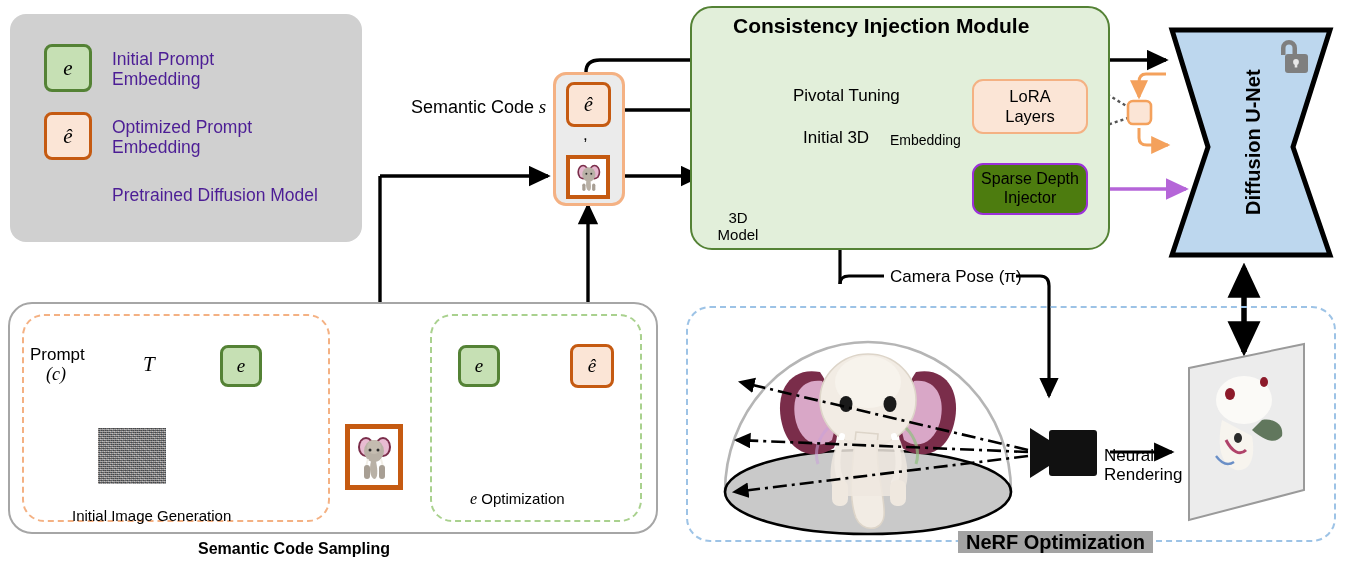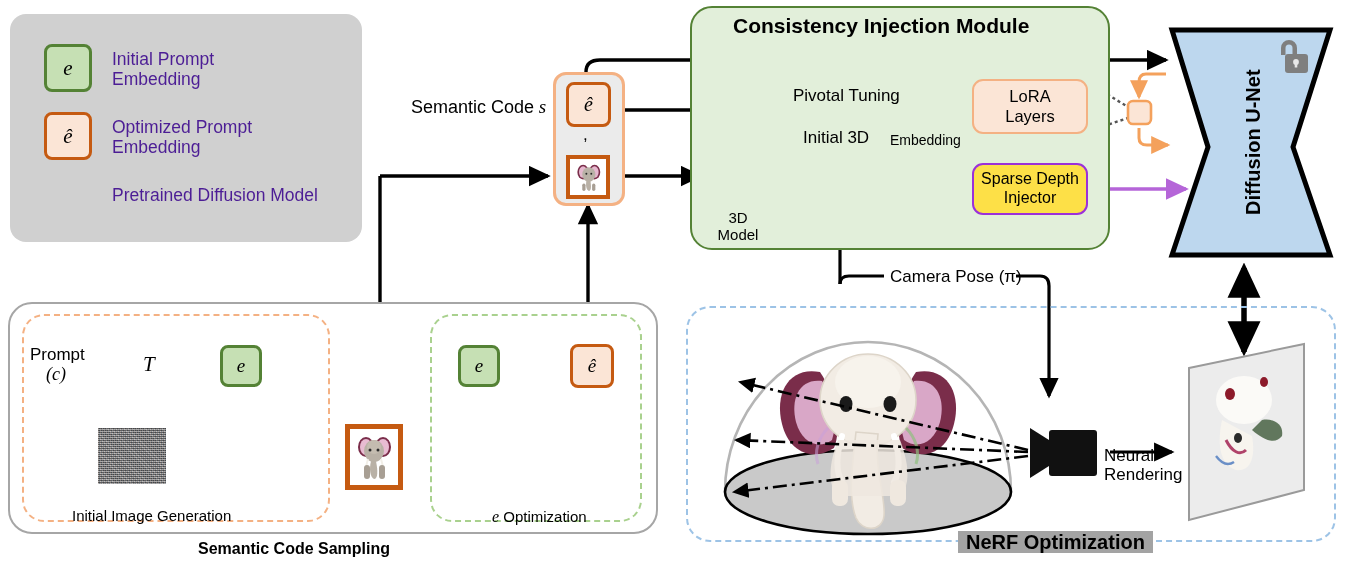--- a/index.html
+++ b/index.html
@@ -66,21 +66,21 @@
 
   .lora{
     left:972px;top:79px;width:116px;height:55px;
     background:#fbe5d6;border:2.5px solid #f4b183;
     border-radius:11px;box-sizing:border-box;
     display:flex;flex-direction:column;align-items:center;justify-content:center;
     font-size:16.5px;line-height:1.18;
   }
   .sdi{
     left:972px;top:163px;width:116px;height:52px;
-    background:#fde047;border:2.5px solid #9b30d9;
+    background:#4d7c0f;border:2.5px solid #9b30d9;
     border-radius:11px;box-sizing:border-box;
     display:flex;flex-direction:column;align-items:center;justify-content:center;
     font-size:16px;line-height:1.18;
   }
 
   
   .semstack{
     left:553px;top:72px;width:72px;height:134px;
     background:#ebebeb;
     border:3px solid #f4b183;
@@ -503,21 +503,21 @@
       <path d="M31,30 C33,36 33,42 31,45" fill="none" stroke="#f2efe8" stroke-width="2"></path>
       <rect x="14" y="36" width="6" height="14" rx="3" fill="#a89f94"></rect>
       <rect x="29" y="36" width="6" height="14" rx="3" fill="#a89f94"></rect>
       <circle cx="20" cy="21" r="1.5" fill="#2b2b2b"></circle>
       <circle cx="28" cy="21" r="1.5" fill="#2b2b2b"></circle>
     </svg>
   </div>
 
   <div class="txt sub-label" style="left:72px;top:508px;">Initial Image Generation</div>
 
-  <div class="txt sub-label" style="left:470px;top:508px;margin-left:22px;">
+  <div class="txt sub-label" style="left:470px;top:490px;">
     <span class="ital" style="font-size:16px;">e</span><span> Optimization</span>
   </div>
 
   <div class="txt scs-title" style="left:198px;top:540px;">Semantic Code Sampling</div>
 
   <div class="abs nerf-dash"></div>
 
   <div class="txt" style="left:1104px;top:446px;font-size:17px;">
     <div>Neural</div>
     <div>Rendering</div>

